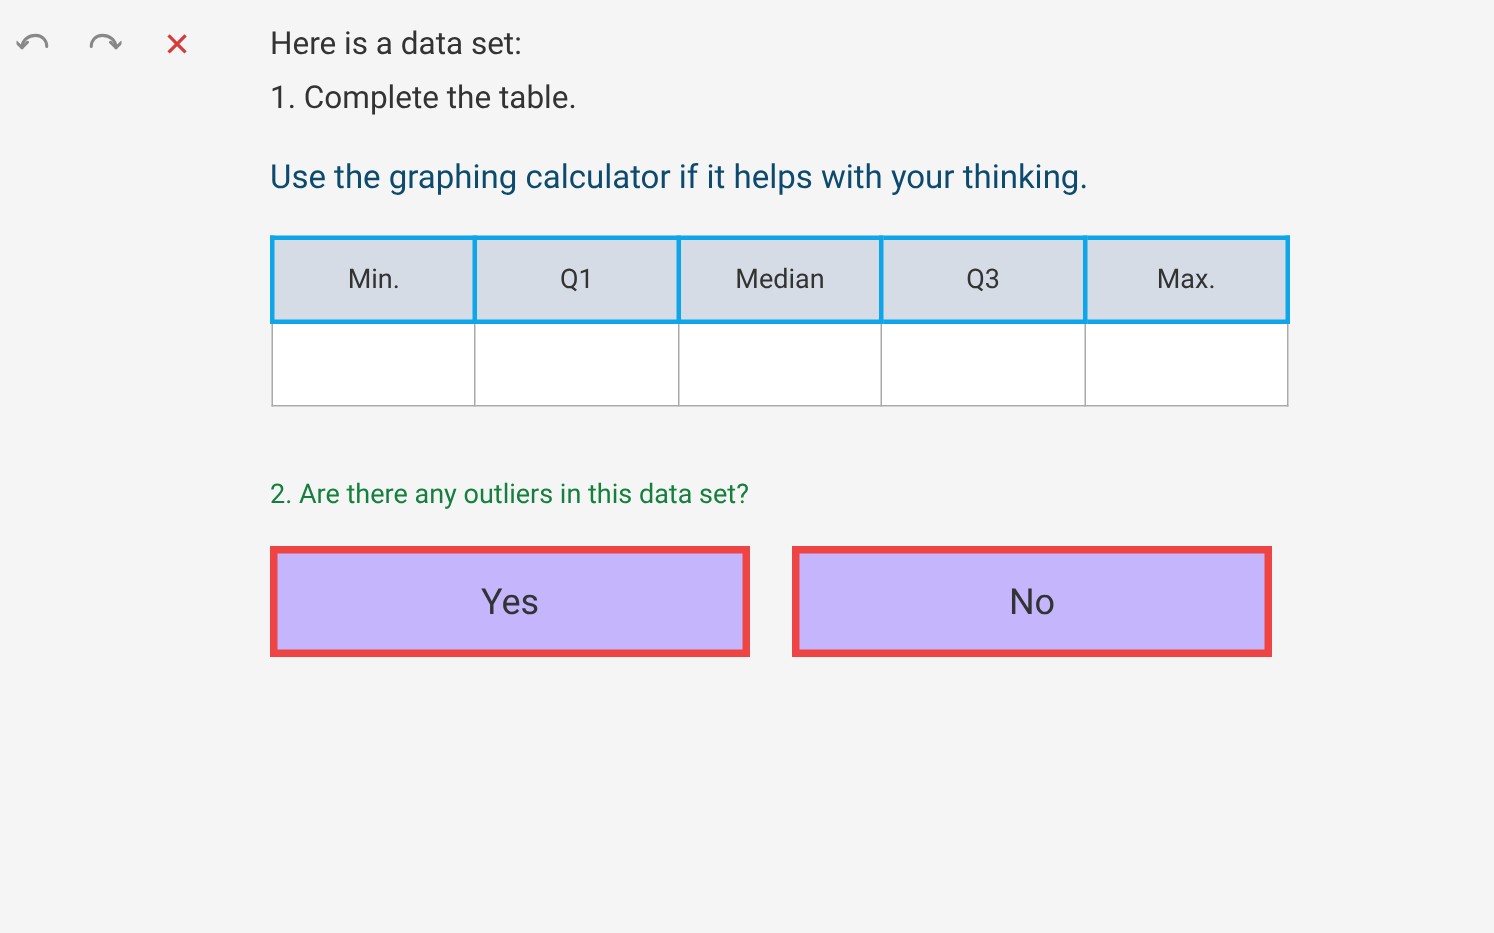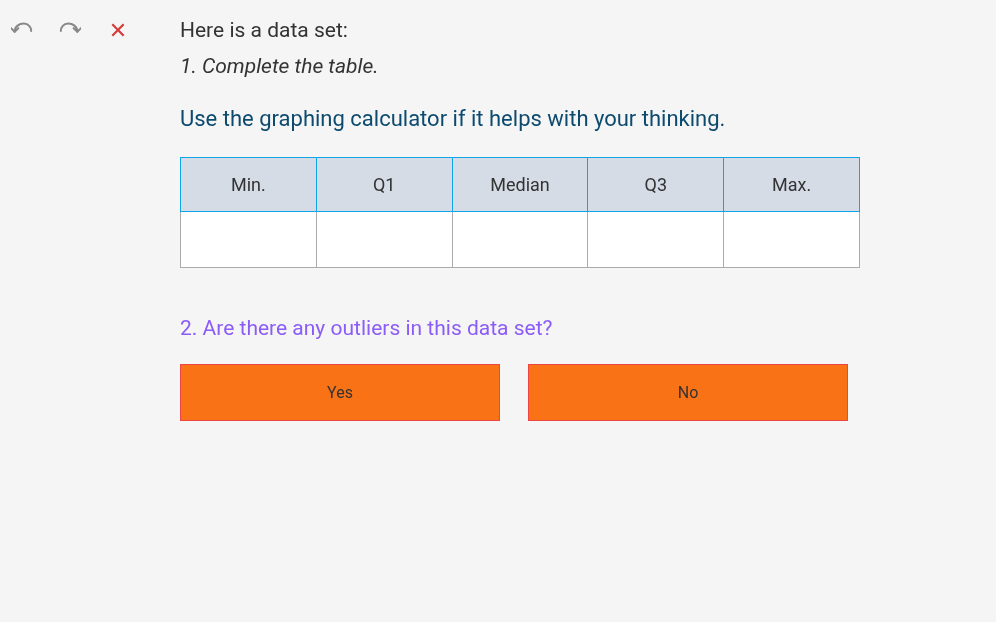--- a/index.html
+++ b/index.html
@@ -53,35 +53,34 @@
       font-size: 24px;
       font-family: 'Georgia', 'Times New Roman', serif;
       color: #222;
       margin-bottom: 36px;
       margin-left: 10px;
     }
     .question-1 {
       font-size: 21px;
       color: #333;
       margin-bottom: 28px;
-      font-style: italic;
     }
     .hint {
       font-size: 22px;
       color: #0c4a6e;
       margin-bottom: 26px;
     }
     .stats-table {
       border-collapse: collapse;
       width: 680px;
       margin-bottom: 48px;
     }
     .stats-table th {
       background: #d5dce6;
-      border: 1px solid #0ea5e9;
+      border: 3px solid #0ea5e9;
       padding: 16px 8px;
       font-weight: 400;
       font-size: 18px;
       color: #333;
       text-align: center;
       width: 20%;
     }
     .stats-table td {
       background: #fff;
       border: 1px solid #aaa;
@@ -91,35 +90,35 @@
     .stats-table td input {
       width: 100%;
       height: 100%;
       border: none;
       outline: none;
       font-size: 18px;
       text-align: center;
       background: transparent;
     }
     .question-2 {
-      font-size: 21px;
-      color: #8b5cf6;
+      font-size: 18px;
+      color: #15803d;
       margin-bottom: 24px;
     }
     .options {
       display: flex;
       gap: 28px;
     }
     .option-btn {
       flex: 1;
       max-width: 320px;
       padding: 18px 12px;
-      background: #f97316;
-      border: 1px solid #ef4444;
-      font-size: 16px;
+      background: #c4b5fd;
+      border: 5px solid #ef4444;
+      font-size: 24px;
       color: #333;
       cursor: pointer;
       text-align: center;
       font-family: inherit;
     }
   </style>
 </head>
 <body>
 
 <div class="toolbar">

